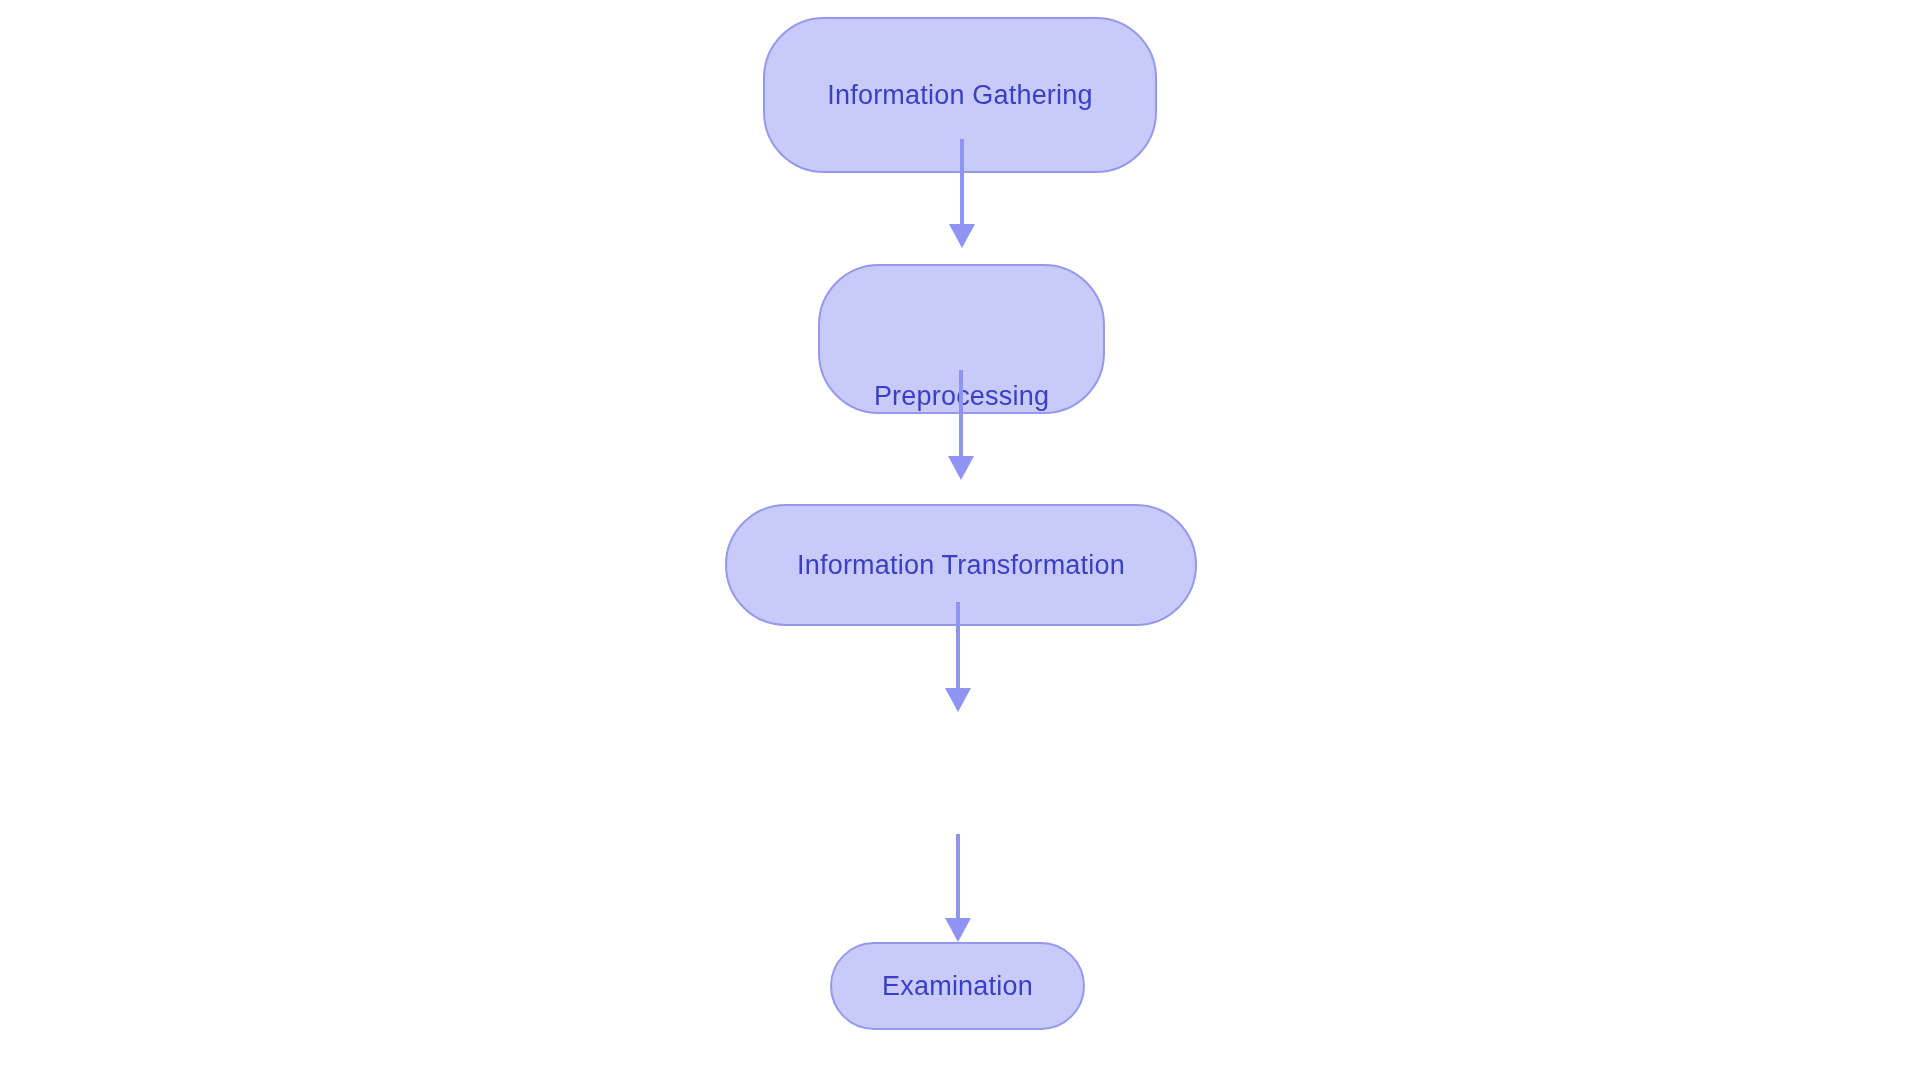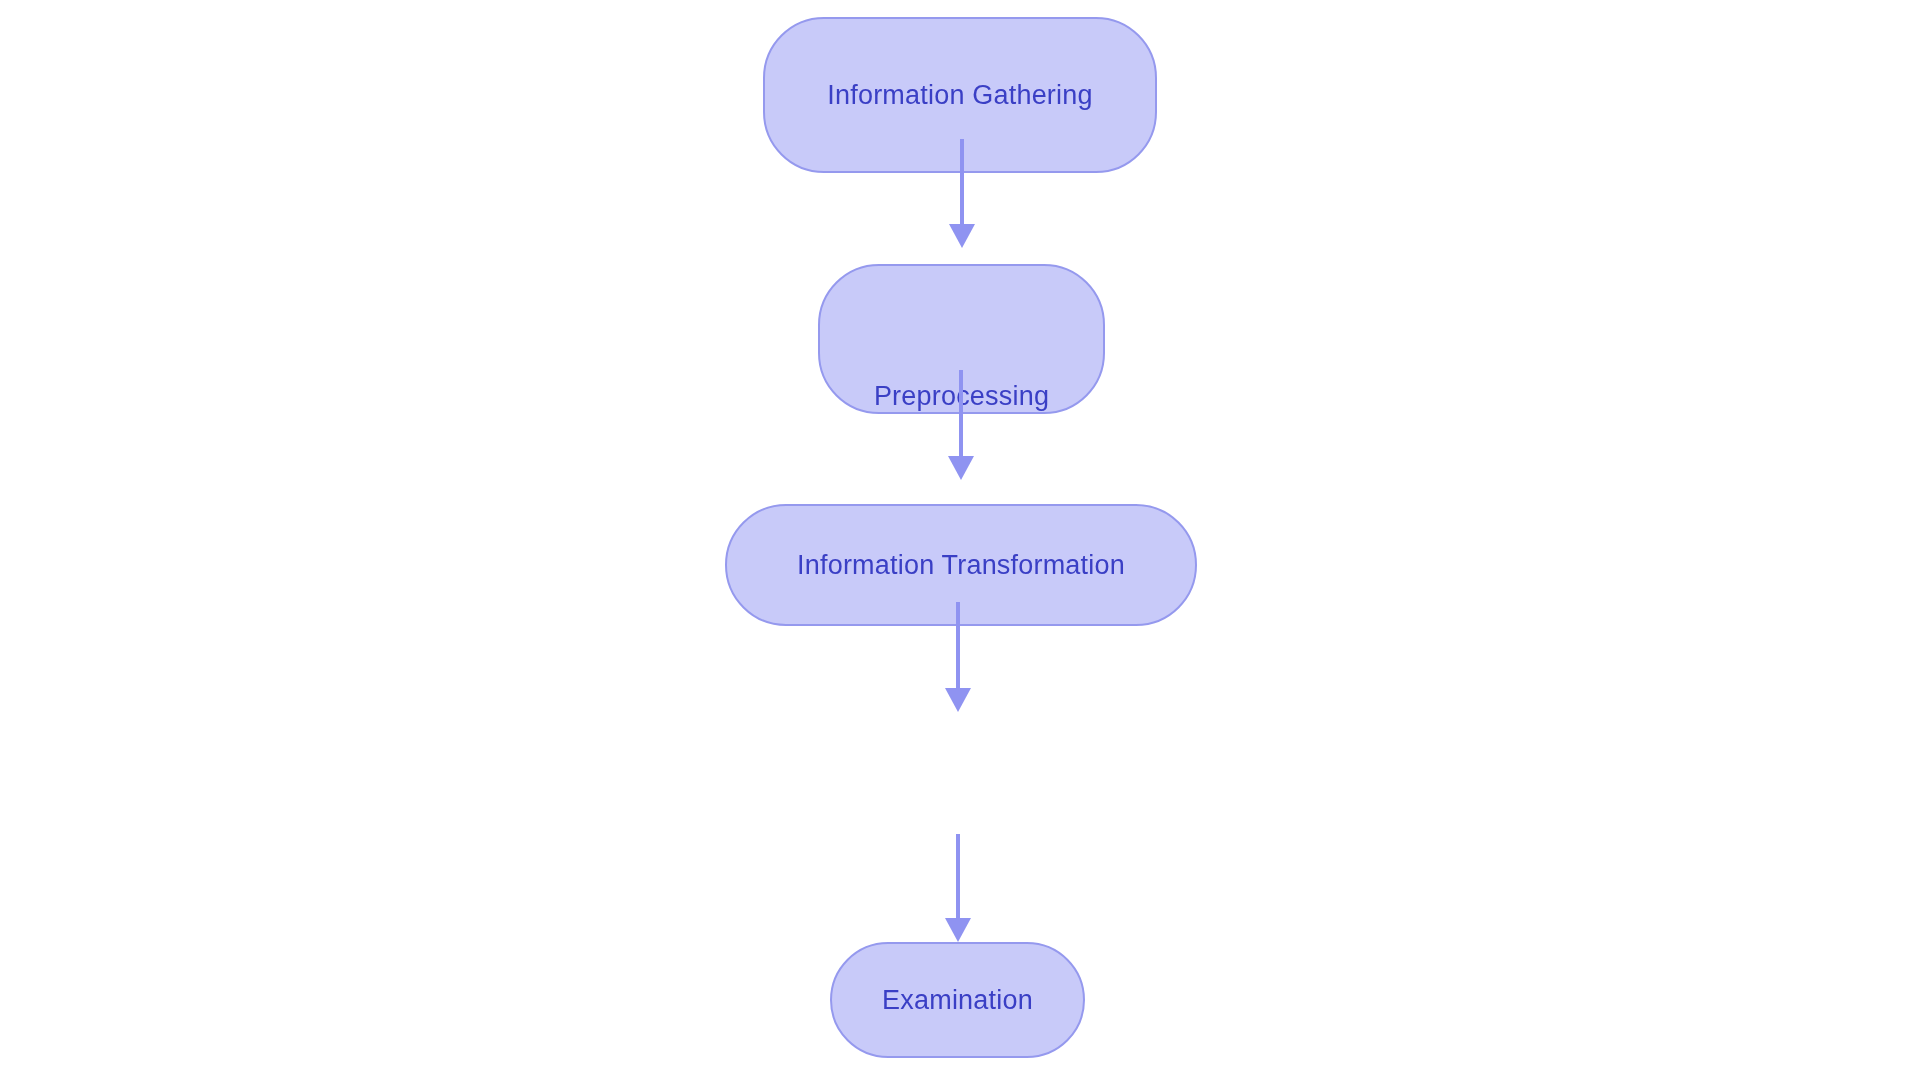--- a/index.html
+++ b/index.html
@@ -87,17 +87,17 @@
     <div class="arrow-line"></div>
     <div class="arrow-head"></div>
   </div>
 
 
   <div class="arrow" id="arrow-3" style="left: 944.5px; top: 834px; height: 108px;">
     <div class="arrow-line"></div>
     <div class="arrow-head"></div>
   </div>
 
-  <div class="node" id="node-4" style="left: 830px; top: 942px; width: 255px; height: 116px;">
+  <div class="node" id="node-4" style="left: 830px; top: 942px; width: 255px; height: 88px;">
     <span class="node-label">Examination</span>
   </div>
 
 </div>
 
 </body></html>

